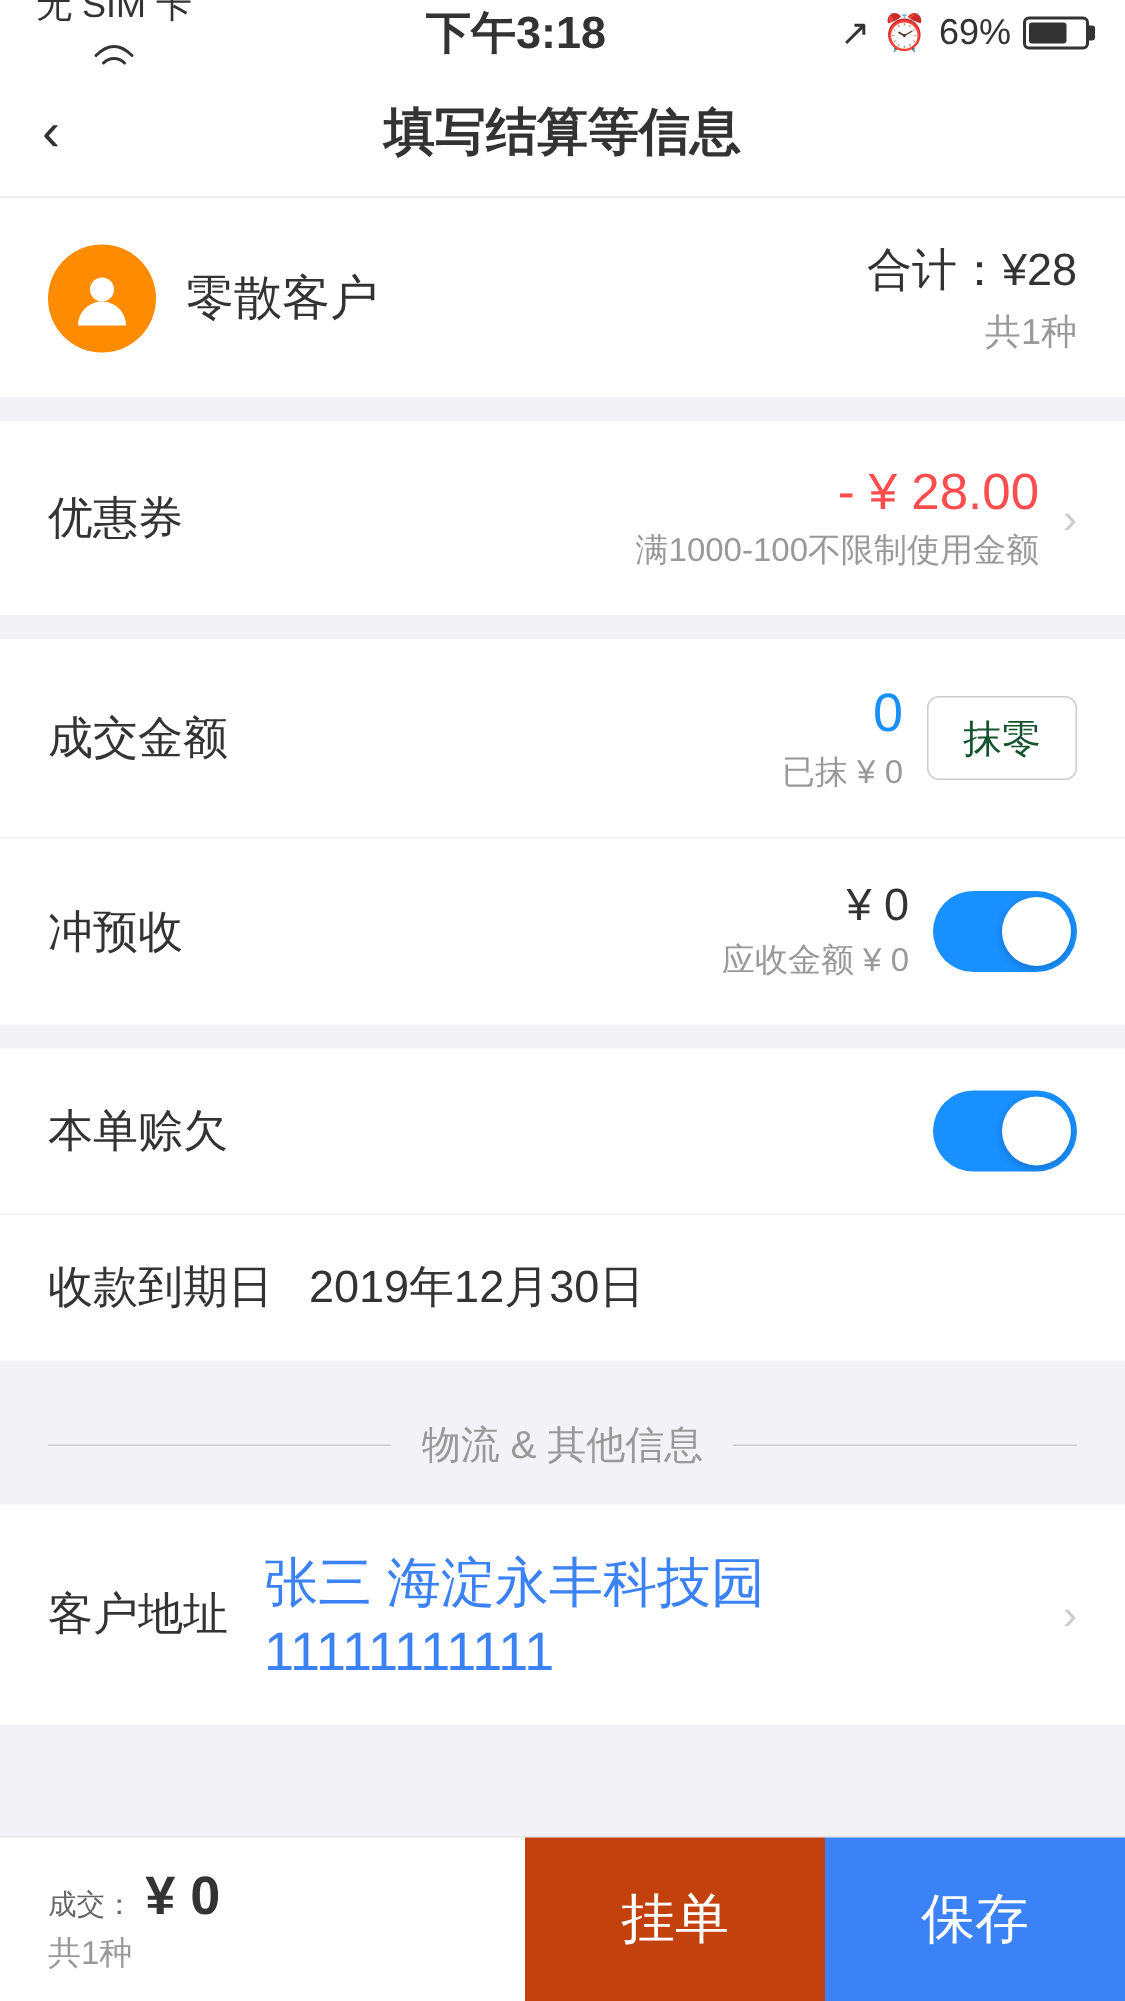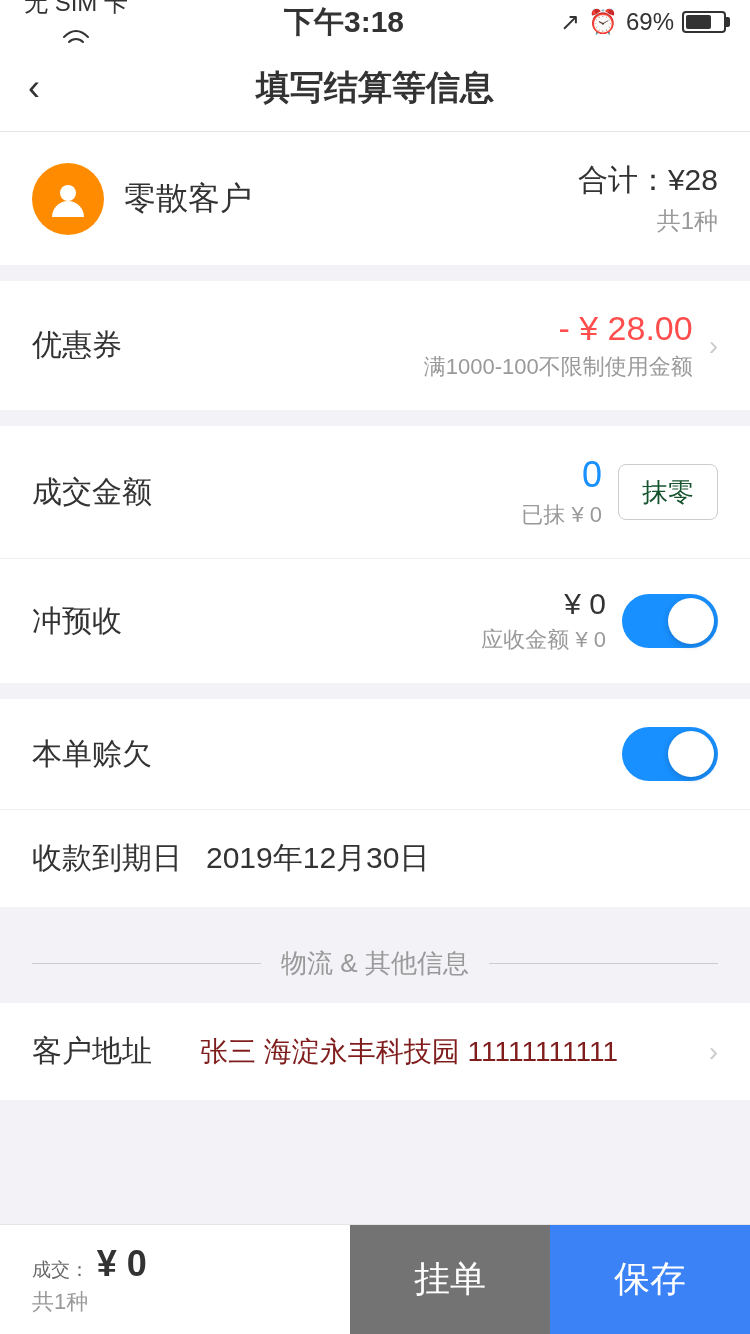--- a/index.html
+++ b/index.html
@@ -277,24 +277,23 @@
       justify-content: space-between;
     }
     .address-label {
       font-size: 30px;
       color: #333;
       font-weight: 500;
       flex-shrink: 0;
       margin-right: 24px;
     }
     .address-value {
-      font-size: 28px;
-      color: #7f1d1d;
+      font-size: 36px;
+      color: #3b82f6;
       flex: 1;
-      margin-left: 24px;
     }
 
     
     .bottom-bar {
       position: fixed;
       bottom: 0;
       width: 750px;
       height: 110px;
       background: #fff;
       display: flex;
@@ -315,21 +314,21 @@
       font-weight: 600;
     }
     .bottom-count {
       font-size: 22px;
       color: #999;
       margin-top: 2px;
     }
     .bottom-btn-pending {
       width: 200px;
       height: 110px;
-      background: #737373;
+      background: #c2410c;
       display: flex;
       align-items: center;
       justify-content: center;
       font-size: 36px;
       color: #fff;
       font-weight: 500;
       cursor: pointer;
     }
     .bottom-btn-save {
       width: 200px;

